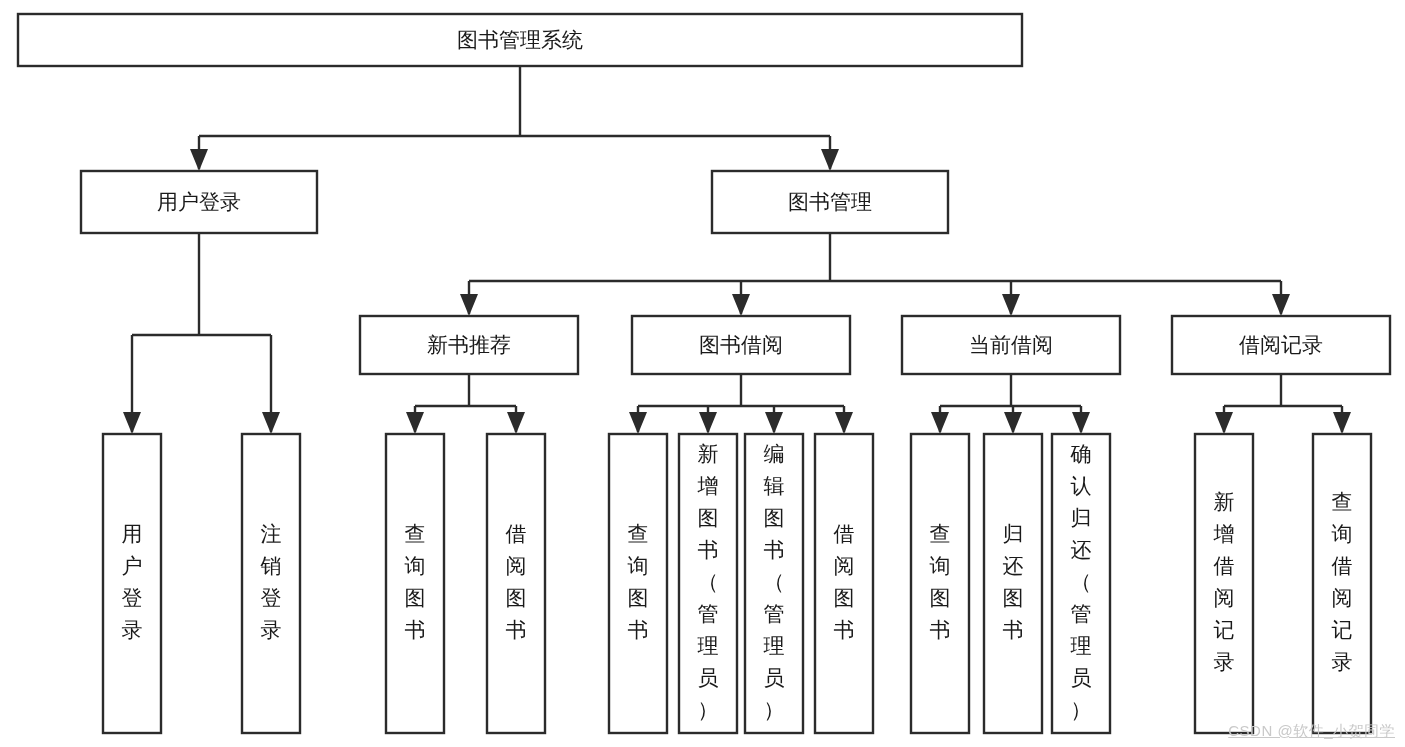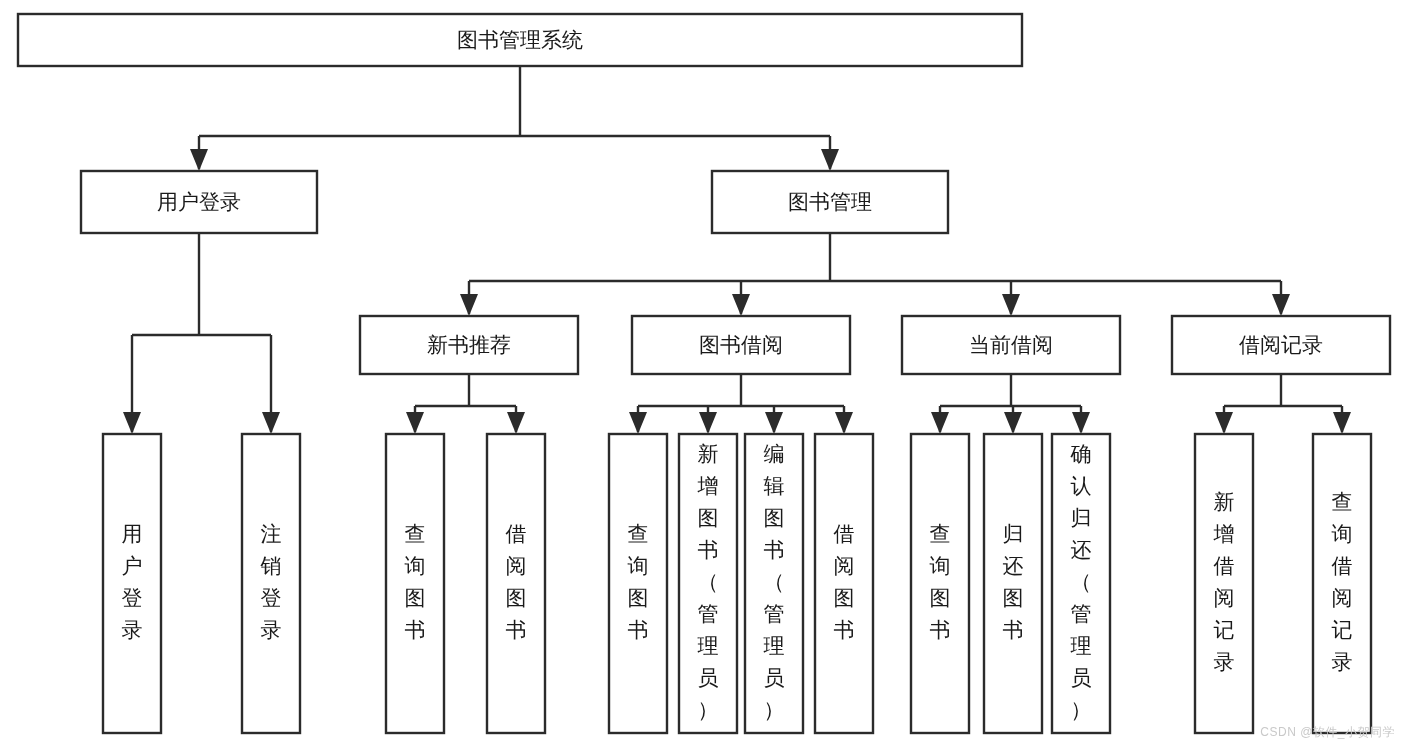--- a/index.html
+++ b/index.html
@@ -51,25 +51,26 @@
     fill: #1a1a1a;
     font-family: "Liberation Sans", "DejaVu Sans", sans-serif;
     font-size: 21px;
     text-anchor: middle;
   }
   .watermark {
     position: absolute;
     right: 10px;
     bottom: 6px;
     font-family: "Liberation Sans", "DejaVu Sans", sans-serif;
-    font-size: 12px;
+    font-size: 15px;
     color: #c9c9c9;
     letter-spacing: 0.5px;
     white-space: nowrap;
     user-select: none;
+    text-decoration: underline;
   }
 </style>
 </head>
 <body>
 
 <div id="diagram-root">
   <svg id="tree-svg" viewBox="0 0 1405 747" xmlns="http://www.w3.org/2000/svg">
     <g id="connectors-layer">
         <path d="M 520 66 L 520 136" class="connector"></path>
         <path d="M 199 136 L 830 136" class="connector"></path>

